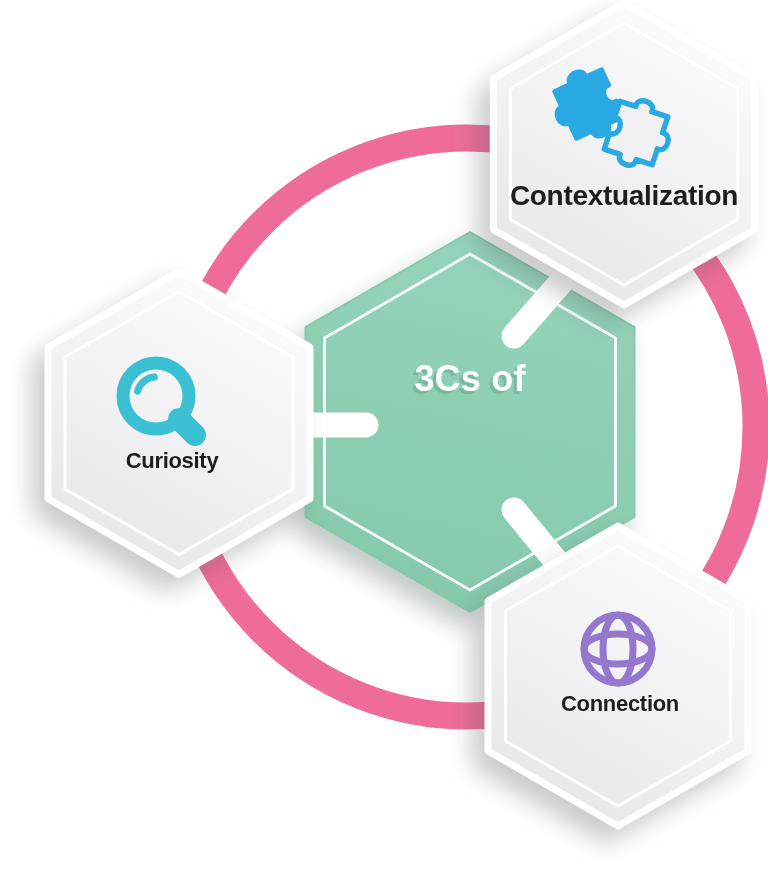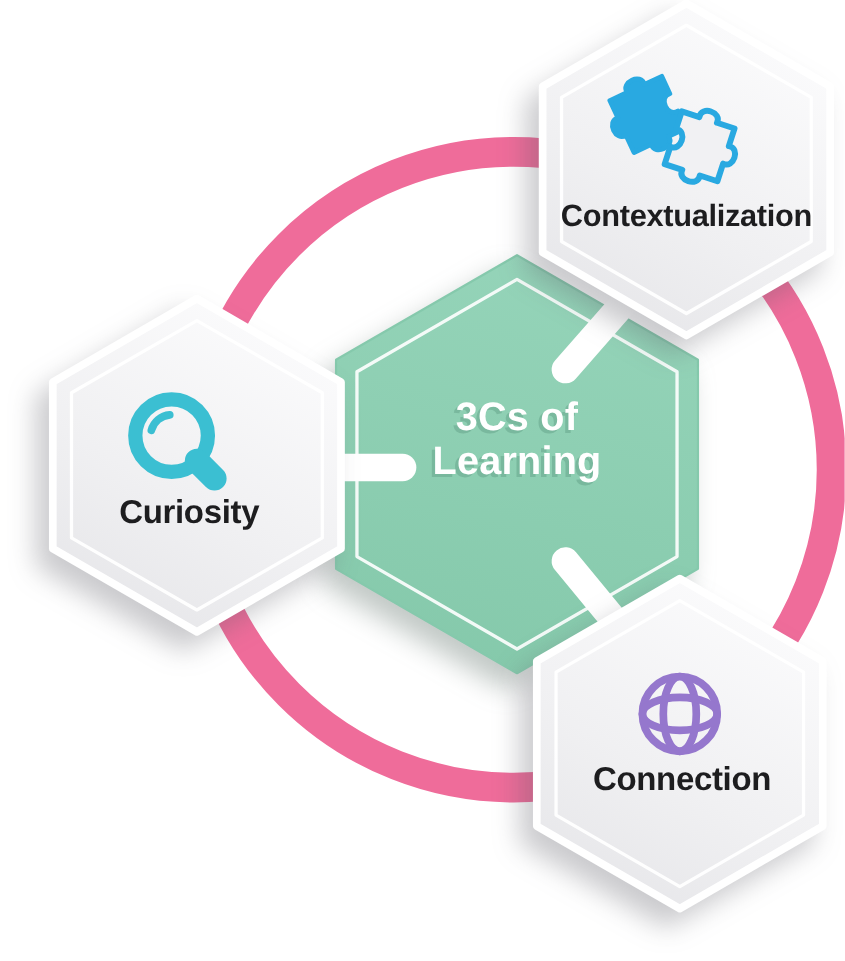--- a/index.html
+++ b/index.html
@@ -5,21 +5,21 @@
   html,body{margin:0;padding:0;background:#ffffff;}
   .stage{
     position:relative;width:768px;height:874px;overflow:hidden;
     font-family:"Liberation Sans", sans-serif;background:#ffffff;
   }
   .stage svg.scene{position:absolute;left:0;top:0;}
   .hexshadow{filter:drop-shadow(-12px 14px 12px rgba(90,90,100,0.32));}
   .tealshadow{filter:drop-shadow(-10px 14px 12px rgba(80,100,92,0.35));}
   .label{
     position:absolute;text-align:center;color:#1d1d1f;
-    font-weight:600;font-size:30px;letter-spacing:-0.3px;line-height:1.1;
+    font-weight:600;font-size:22px;letter-spacing:-0.3px;line-height:1.1;
   }
   .label-contextualization{left:474px;top:181px;width:300px;font-size:28px;}
   .label-curiosity{left:52px;top:449px;width:240px;}
   .label-connection{left:470px;top:692px;width:300px;}
   .center-title{
     position:absolute;left:315px;top:359px;width:310px;text-align:center;
     color:#ffffff;font-weight:700;font-size:36px;line-height:40px;letter-spacing:0.2px;
     text-shadow:-3px 3px 0 rgba(104,166,140,0.55);
   }
   .center-title span{display:block;}
@@ -83,20 +83,19 @@
 
     <g transform="translate(618,649)" stroke="#9577cd" stroke-width="7" fill="none">
       <circle cx="0" cy="0" r="34"></circle>
       <ellipse cx="0" cy="0" rx="15" ry="34"></ellipse>
       <ellipse cx="0" cy="0" rx="34" ry="15"></ellipse>
     </g>
   </svg>
 
   <div class="center-title">
     <span>3Cs of</span>
-    <span>Learning</span>
   </div>
 
   <div class="label label-contextualization">Contextualization</div>
   <div class="label label-curiosity">Curiosity</div>
   <div class="label label-connection">Connection</div>
 
 </div>
 
 </body></html>

